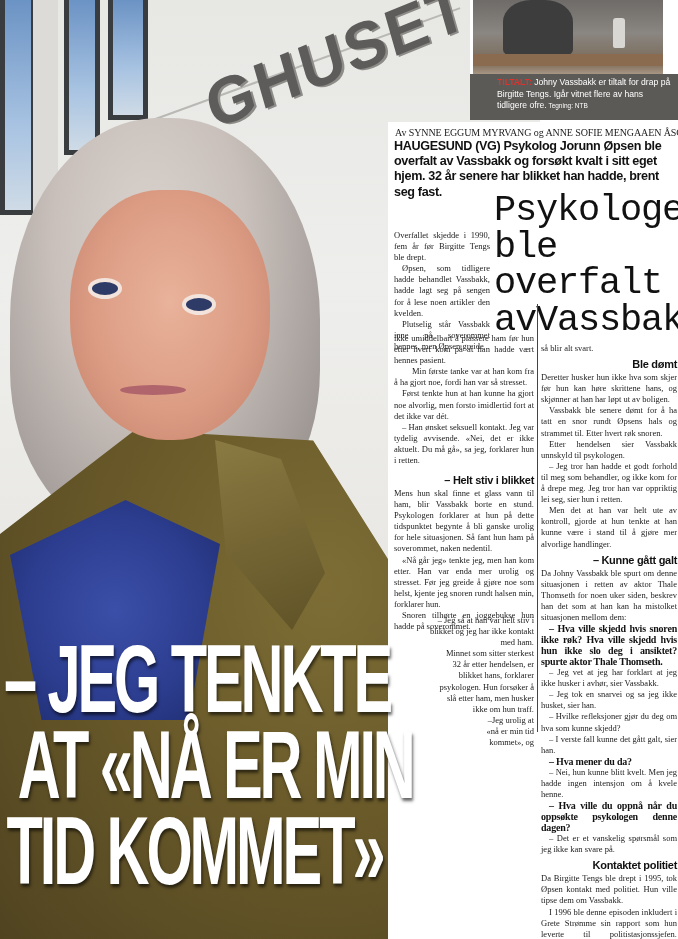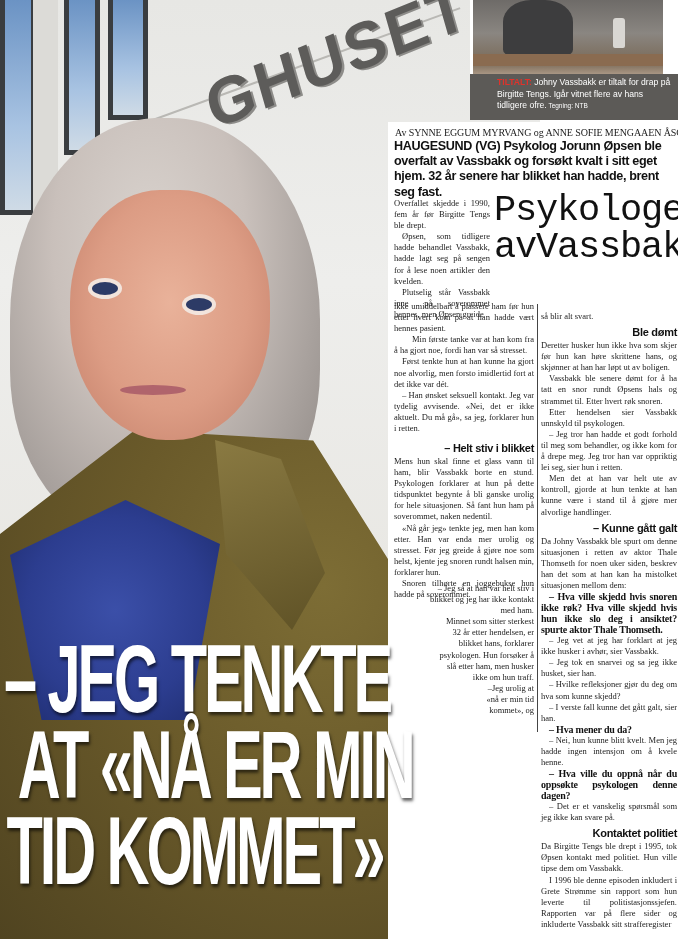--- a/index.html
+++ b/index.html
@@ -43,21 +43,21 @@
   .caption .kicker { color:#e0322b; font-weight:bold; }
   .caption .credit { font-size:6.5px; }
 
   
   .article { position:absolute; left:388px; top:122px; width:290px; height:817px; background:#fff; }
   .byline { position:absolute; left:395px; top:127px; font-family:Liberation Serif, serif; font-size:10px; color:#222; letter-spacing:-0.1px; white-space:nowrap; }
   .lead { position:absolute; left:394px; top:139px; width:284px; font-family:"Liberation Sans", sans-serif; font-weight:bold; font-size:12.6px; line-height:15.2px; color:#111; letter-spacing:-0.35px; }
 
   .title { position:absolute; left:494px; top:192px; width:184px; font-family:Liberation Mono, monospace; font-size:37px; line-height:36.5px; color:#111; letter-spacing:-1.2px; }
 
-  .col { position:absolute; font-family:"Liberation Serif", serif; font-size:8.5px; line-height:11.1px; color:#222; text-align:justify; }
+  .col { position:absolute; font-family:"Liberation Serif", serif; font-size:8.5px; line-height:11.1px; color:#222; text-align:justify;margin-top:32px; }
   .col p { margin:0; text-indent:8px; }
   .col p.noind { text-indent:0; }
   .col h4 { margin:4px 0 1px 0; font-family:"Liberation Sans", sans-serif; font-weight:bold; font-size:11px; line-height:13px; color:#111; letter-spacing:-0.3px; text-align:right; }
   .col .bq { font-family:Liberation Serif, serif; font-weight:bold; font-size:10px; line-height:11px; color:#111; letter-spacing:-0.2px; }
 
   .col1 { left:394px; top:198px; width:96px; }
   .col1b { left:394px; top:301px; width:140px; }
   .col1c { left:394px; top:438px; width:140px; }
   .col1d { position:absolute; left:394px; top:583px; width:140px; }
   .col1d p { text-align:right; text-indent:0; }
@@ -91,20 +91,21 @@
 </div>
 <div class="captionbox"></div>
 <div class="caption"><span class="kicker">TILTALT:</span><span> Johny Vassbakk er tiltalt for drap på Birgitte Tengs. Igår vitnet flere av hans tidligere ofre.</span><span class="credit"> Tegning: NTB</span></div>
 
 <div class="article"></div>
 <div class="byline">Av SYNNE EGGUM MYRVANG og ANNE SOFIE MENGAAEN ÅSGARD</div>
 <div class="lead">HAUGESUND (VG) Psykolog Jorunn Øpsen ble overfalt av Vassbakk og forsøkt kvalt i sitt eget hjem. 32 år senere har blikket han hadde, brent seg fast.</div>
 
 <div class="title">
   <div>Psykologen</div>
+  <div>ble overfalt</div>
   <div>avVassbakk</div>
 </div>
 
 <div class="col col1">
   <p class="noind">Overfallet skjedde i 1990, fem år før Birgitte Tengs ble drept.</p>
   <p>Øpsen, som tidligere hadde behandlet Vassbakk, hadde lagt seg på sengen for å lese noen artikler den kvelden.</p>
   <p>Plutselig står Vassbakk inne på soverommet hennes, men Øpsen greide</p>
 </div>
 
 <div class="col col1b">

